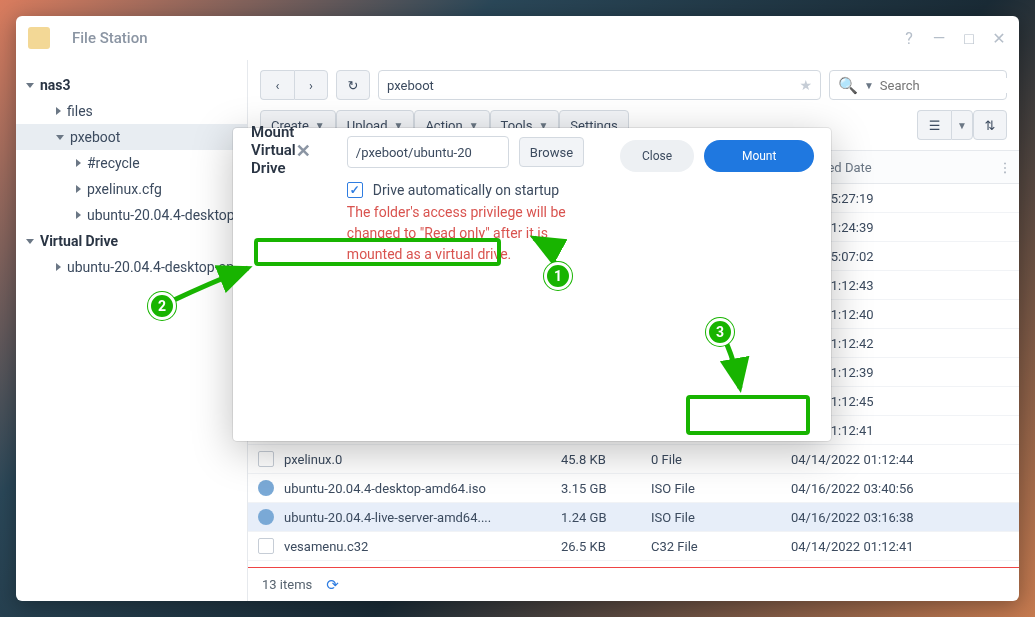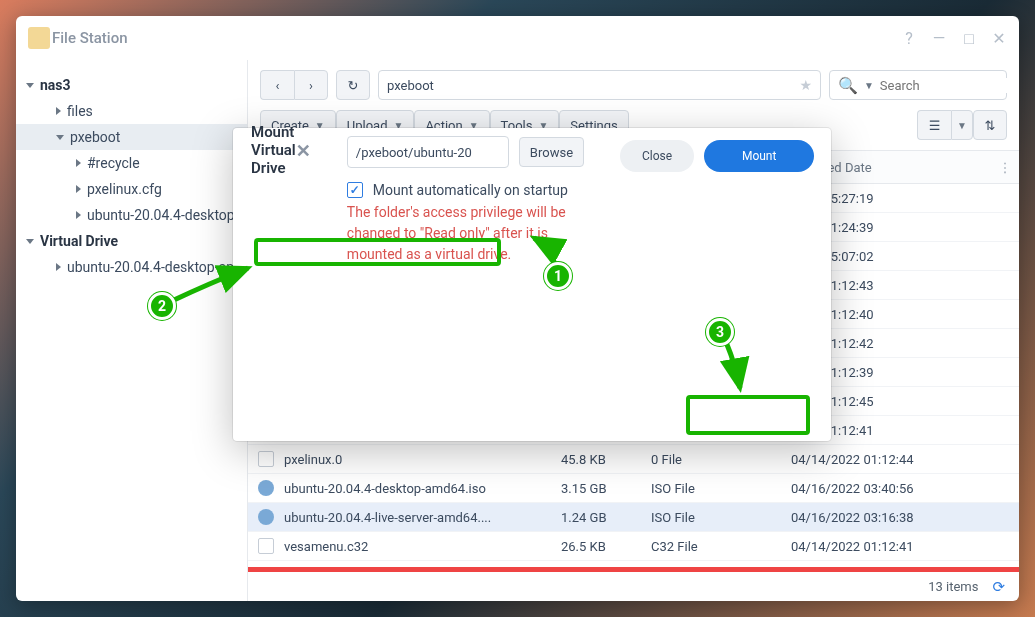--- a/index.html
+++ b/index.html
@@ -1,18 +1,18 @@
 <!DOCTYPE html>
 <html><head>
 <meta charset="utf-8">
 <style>
   * { box-sizing: border-box; margin: 0; padding: 0; font-family: -apple-system, BlinkMacSystemFont, "Segoe UI", Roboto, Arial, sans-serif; }
   body { width: 1035px; height: 617px; background: linear-gradient(135deg, #d97c5e 0%, #2a4758 30%, #1a2b36 60%, #c67a4f 100%); overflow: hidden; position: relative; }
   .window { position: absolute; left: 16px; top: 16px; right: 16px; bottom: 16px; background: #fff; border-radius: 6px; box-shadow: 0 4px 20px rgba(0,0,0,0.3); display: flex; flex-direction: column; }
-  .titlebar { height: 44px; display: flex; align-items: center; padding: 0 12px; gap: 2px; }
+  .titlebar { height: 44px; display: flex; align-items: center; padding: 0 12px; gap: 22px; }
   .app-icon { width: 22px; height: 22px; background: #f3d896; border-radius: 3px; position: relative; }
   .app-icon::before { content:""; position:absolute; left:2px; top:3px; width:8px; height:4px; background:#f3d896; border-radius:2px 2px 0 0; }
   .title { font-size: 15px; color: #8b95a3; font-weight: 500; }
   .win-controls { margin-left: auto; display: flex; gap: 14px; }
   .win-btn { width: 16px; height: 16px; display:flex; align-items:center; justify-content:center; color:#b5bec9; cursor:pointer; }
   .body { flex:1; display:flex; overflow:hidden; }
   .sidebar { width: 232px; border-right: 1px solid #e6e9ed; padding: 12px 0; overflow-y:auto; font-size:14px; color:#3c4b5f; }
   .tree-row { display:flex; align-items:center; padding: 5px 10px; gap:6px; cursor:pointer; white-space:nowrap; overflow:hidden; }
   .tree-row.sel { background:#e8edf2; }
   .tree-l1 { font-weight:700; color:#2a3544; }
@@ -42,21 +42,21 @@
   .col-type { width:140px; }
   .col-date { width:200px; }
   .col-more { width:28px; text-align:center; color:#9aa4b1; cursor:pointer; }
   .rows { flex:1; overflow:auto; font-size:13px; color:#3c4b5f; }
   .row { display:flex; height:29px; align-items:center; border-bottom:1px solid #f1f3f6; }
   .row.sel { background:#e7eef9; }
   .fi { width:16px; height:16px; margin:0 10px; flex-shrink:0; }
   .fi-folder { background:#b8c2cf; border-radius:2px; }
   .fi-file { border:1px solid #c6cdd6; background:#fff; border-radius:2px; }
   .fi-iso { background:#7aa9d6; border-radius:50%; }
-  .footer { height:34px; border-top:5px solid #ef4444; display:flex; align-items:center; justify-content:flex-end; padding:0 14px; gap:14px; font-size:13px; color:#57636f; }
+  .footer { height:34px; border-top:1px solid #ef4444; display:flex; align-items:center; justify-content:flex-start; padding:0 14px; gap:14px; font-size:13px; color:#57636f; }
   .refresh { color:#2f7de1; cursor:pointer; font-size:15px; }
 
   
   .dialog { position:absolute; left:233px; top:128px; width:598px; height:313px; background:#fff; border-radius:4px; box-shadow:0 0 0 1px rgba(0,0,0,0.08), 0 10px 40px rgba(0,0,0,0.25); display:flex; flex-direction:row; padding: 0; }
   .dlg-head { height:44px; display:flex; align-items:center; padding:0 18px; font-size:15px; font-weight:600; color:#2a3544; }
   .dlg-close { margin-left:auto; font-size:18px; color:#8b95a3; cursor:pointer; }
   .dlg-body { padding: 8px 18px; flex:1; font-size:14px; color:#3c4b5f; }
   .form-row { display:flex; align-items:center; gap:10px; margin-bottom:14px; }
   .form-row .lbl { width:188px; }
   .form-row input[type=text] { width:162px; height:32px; border:1px solid #d3d9e0; border-radius:4px; padding:0 8px; font-size:13px; color:#3c4b5f; }
@@ -300,21 +300,21 @@
     <span>Mount Virtual Drive</span>
     <span class="dlg-close">✕</span>
   </div>
   <div class="dlg-body">
     <div class="form-row">
       <input type="text" value="/pxeboot/ubuntu-20" style="">
       <div class="btn">Browse</div>
     </div>
     <div class="checkbox">
       <div class="cb">✓</div>
-      <span>Mount automatically on startup</span>
+      <span>Drive automatically on startup</span>
     </div>
     <div class="warn">The folder's access privilege will be changed to "Read only" after it is mounted as a virtual drive.</div>
   </div>
   <div class="dlg-foot">
     <button class="dbtn close">Close</button>
     <button class="dbtn primary">Mount</button>
   </div>
 </div>
 
 <div class="hl" style="left:254px; top:238px; width:247px; height:28px;"></div>

